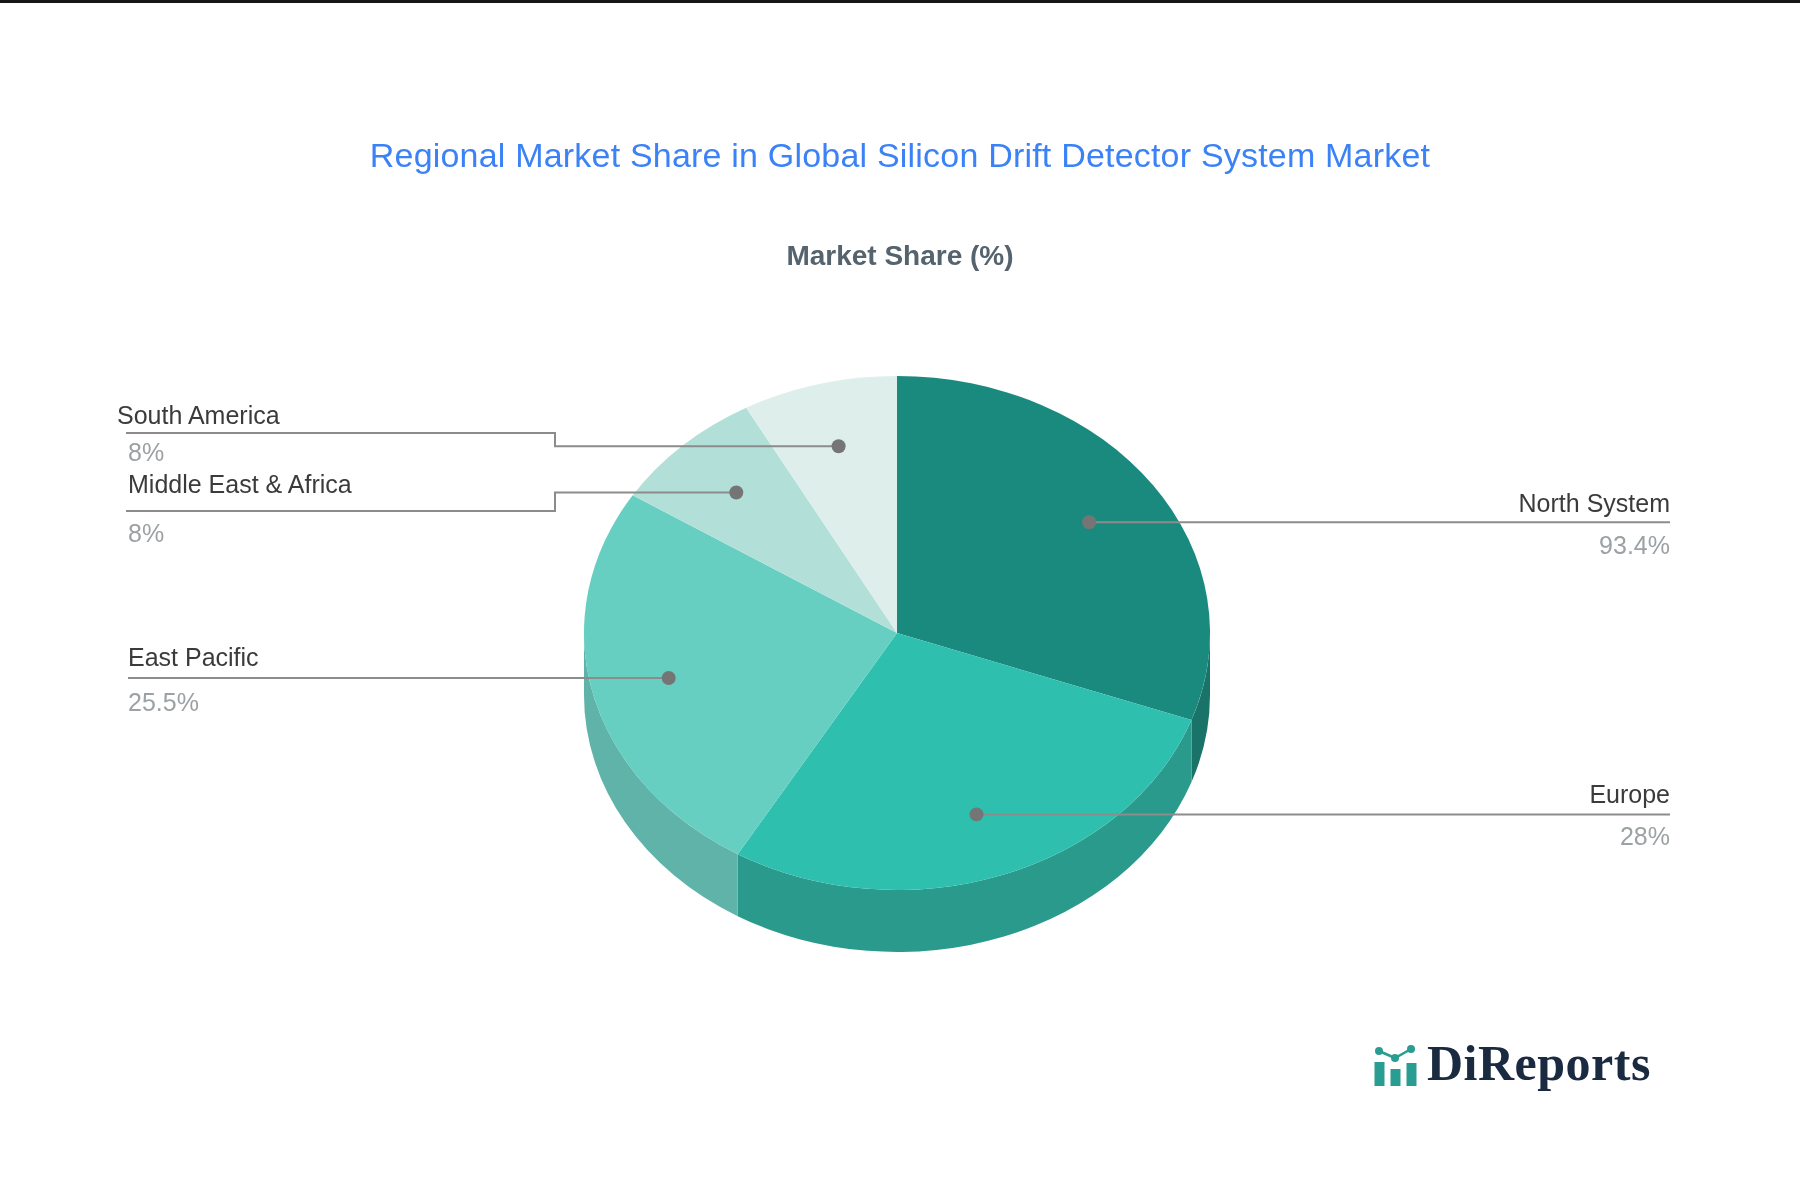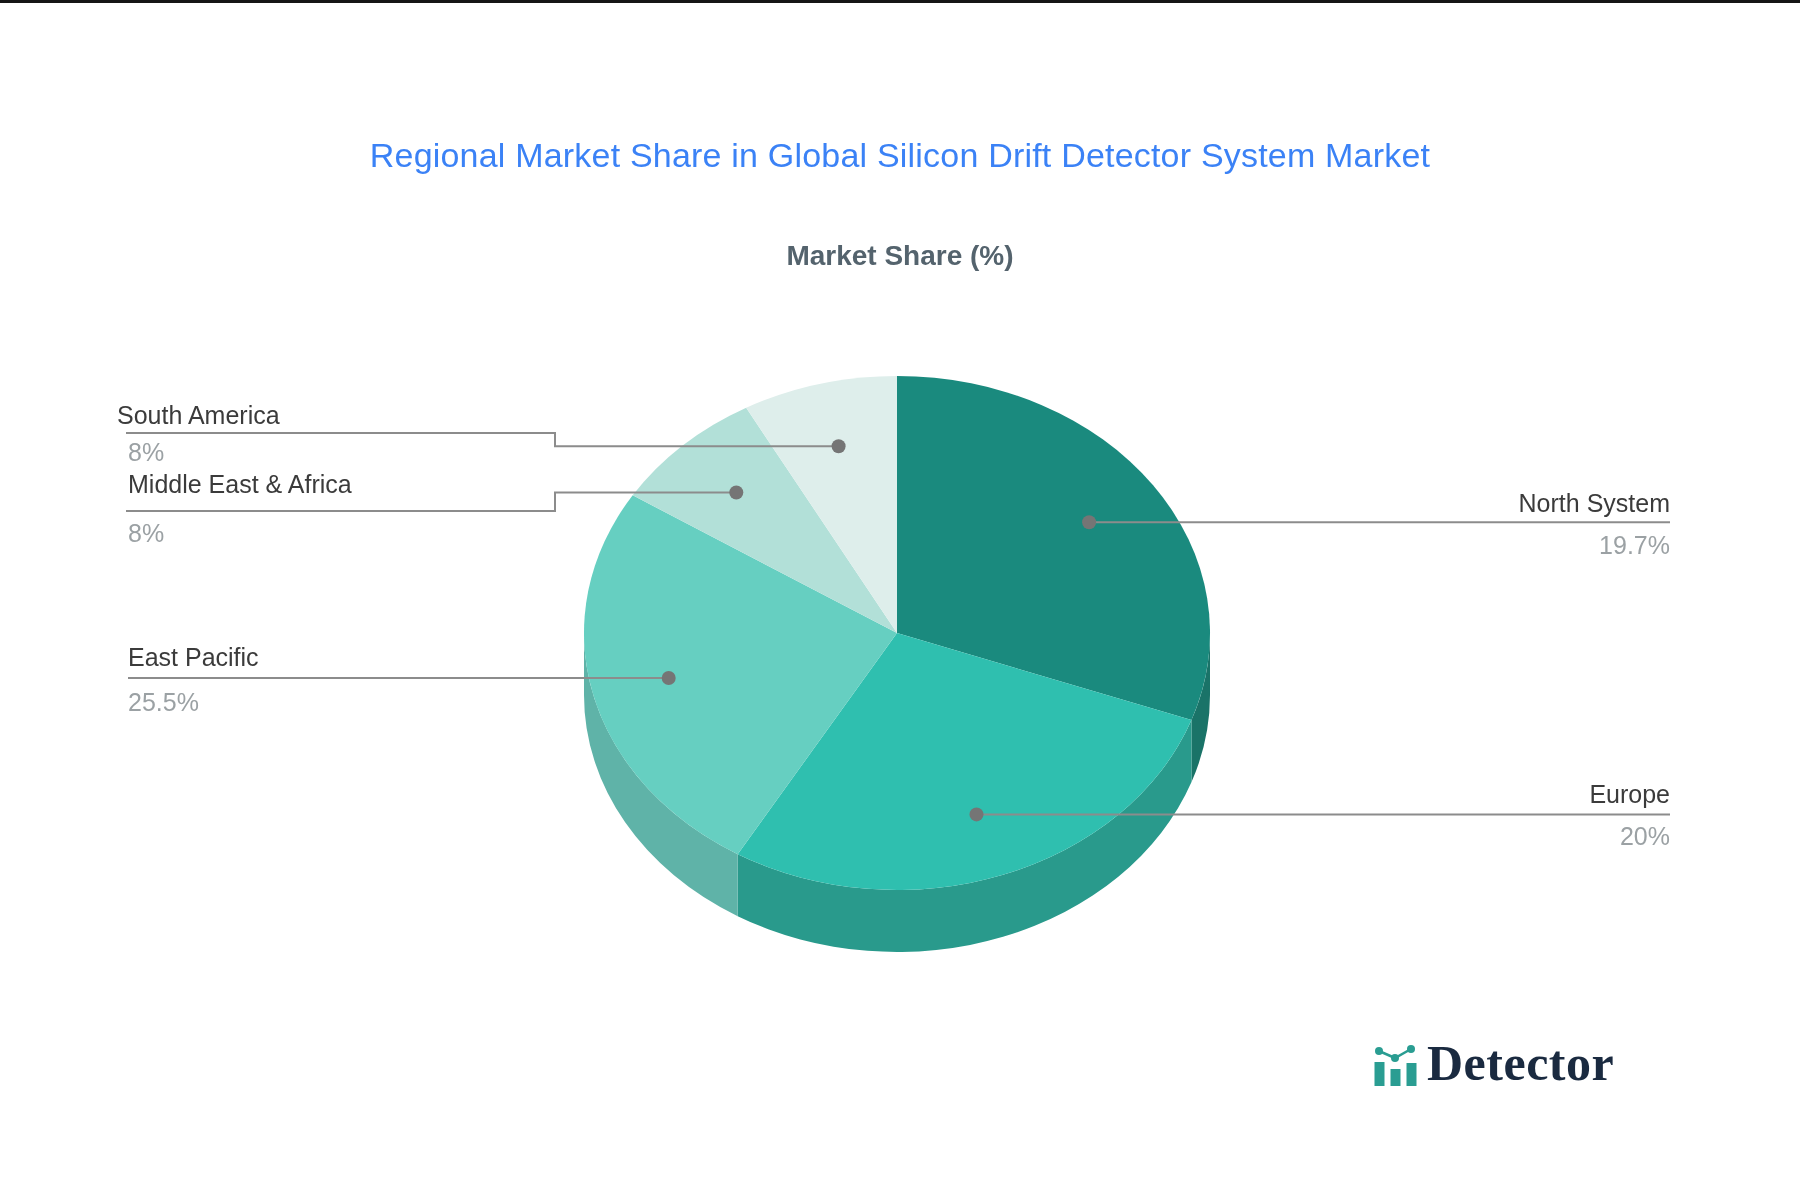--- a/index.html
+++ b/index.html
@@ -65,38 +65,38 @@
     <polyline points="736.3,492.5 555,492.5 555,511 126,511" fill="none" stroke="#8c8c8c" stroke-width="2"></polyline>
     <polyline points="838.6,446.3 555,446.3 555,433 126,433" fill="none" stroke="#8c8c8c" stroke-width="2"></polyline>
     <circle cx="1089.1" cy="522.2" r="7" fill="#757575"></circle>
     <circle cx="976.5" cy="814.4" r="7" fill="#757575"></circle>
     <circle cx="668.7" cy="678" r="7" fill="#757575"></circle>
     <circle cx="736.3" cy="492.5" r="7" fill="#757575"></circle>
     <circle cx="838.6" cy="446.3" r="7" fill="#757575"></circle>
   </svg>
 
 <div class="callout-label co-na-label">North System</div>
-<div class="callout-pct co-na-pct">19.7%</div>
+<div class="callout-pct co-na-pct">93.4%</div>
 
 <div class="callout-label co-eu-label">Europe</div>
-<div class="callout-pct co-eu-pct">20%</div>
+<div class="callout-pct co-eu-pct">28%</div>
 
 <div class="callout-label co-ap-label">East Pacific</div>
 <div class="callout-pct co-ap-pct">25.5%</div>
 
 <div class="callout-label co-mea-label">Middle East &amp; Africa</div>
 <div class="callout-pct co-mea-pct">8%</div>
 
 <div class="callout-label co-sa-label">South America</div>
 <div class="callout-pct co-sa-pct">8%</div>
 
 <div class="logo">
   <svg class="logo-icon" width="44" height="42" viewBox="0 0 44 42">
     <polyline points="5,7 21,14 37,5" fill="none" stroke="#2a9d92" stroke-width="2.5"></polyline>
     <circle cx="5" cy="7" r="4" fill="#2a9d92"></circle>
     <circle cx="21" cy="14" r="4" fill="#2a9d92"></circle>
     <circle cx="37" cy="5" r="4" fill="#2a9d92"></circle>
     <rect x="0.5" y="18" width="10" height="24" fill="#2a9d92"></rect>
     <rect x="16.5" y="25" width="10" height="17" fill="#2a9d92"></rect>
     <rect x="32.5" y="19" width="10" height="23" fill="#2a9d92"></rect>
   </svg>
-  <span class="logo-text">Detector</span>
+  <span class="logo-text">DiReports</span>
 </div>
 
 </body></html>

